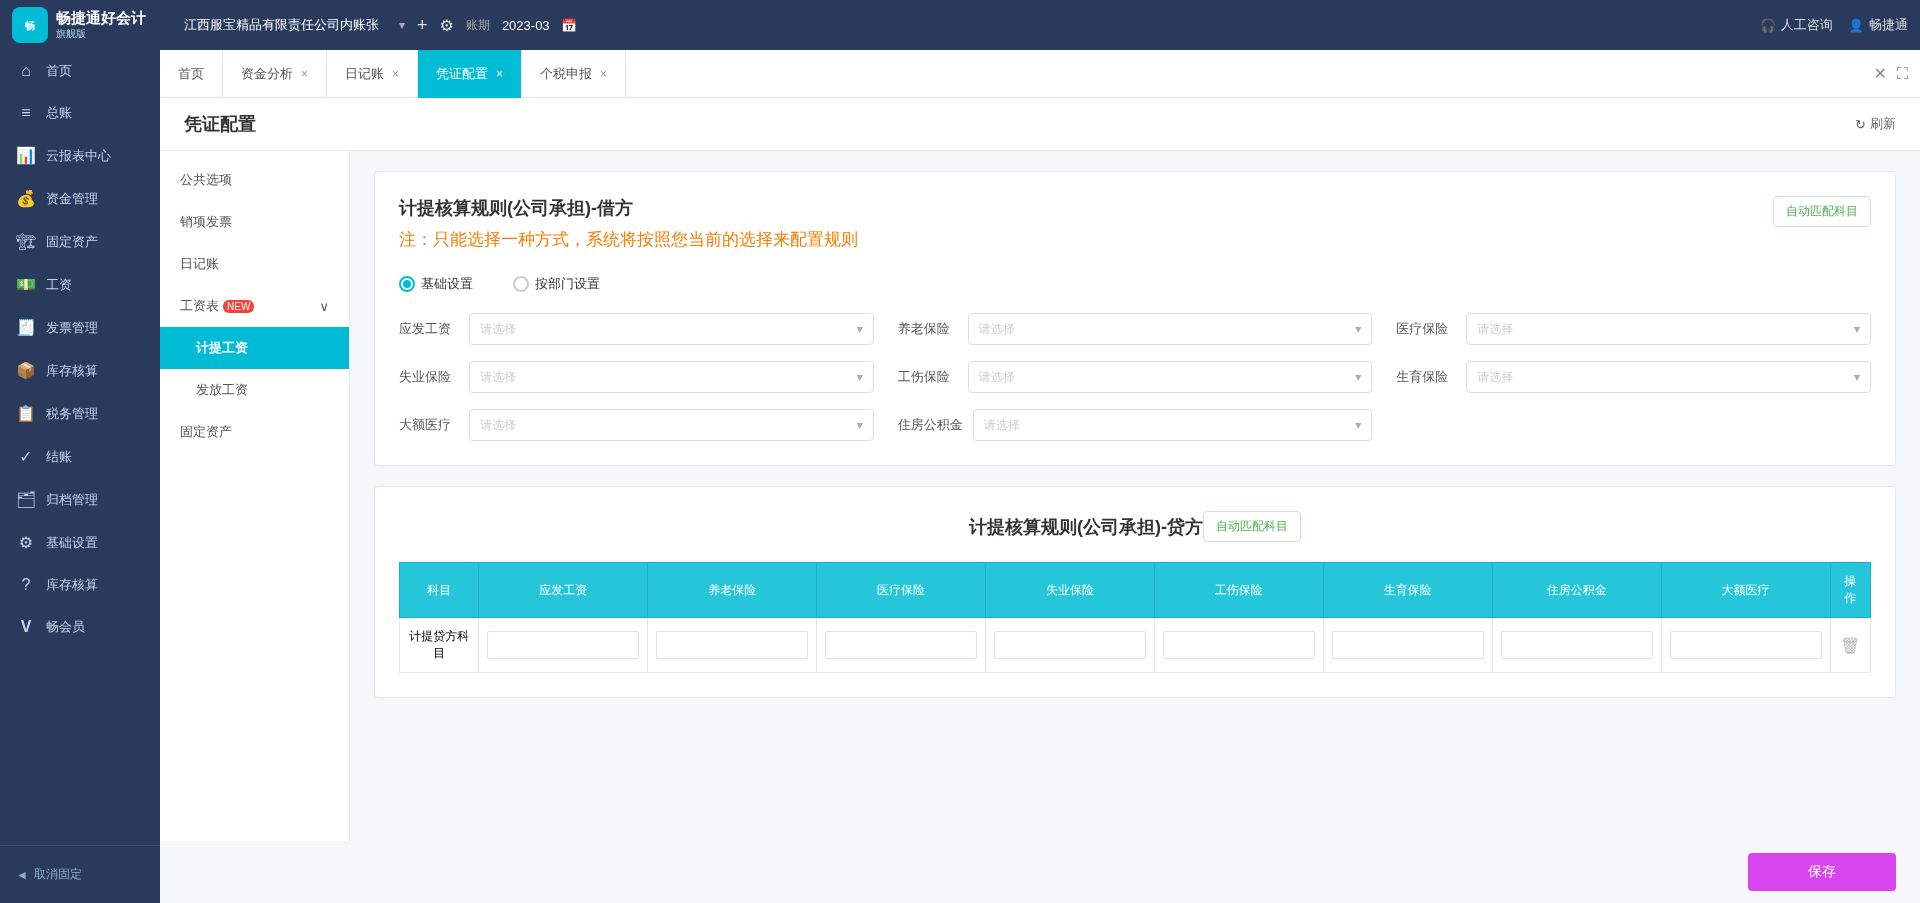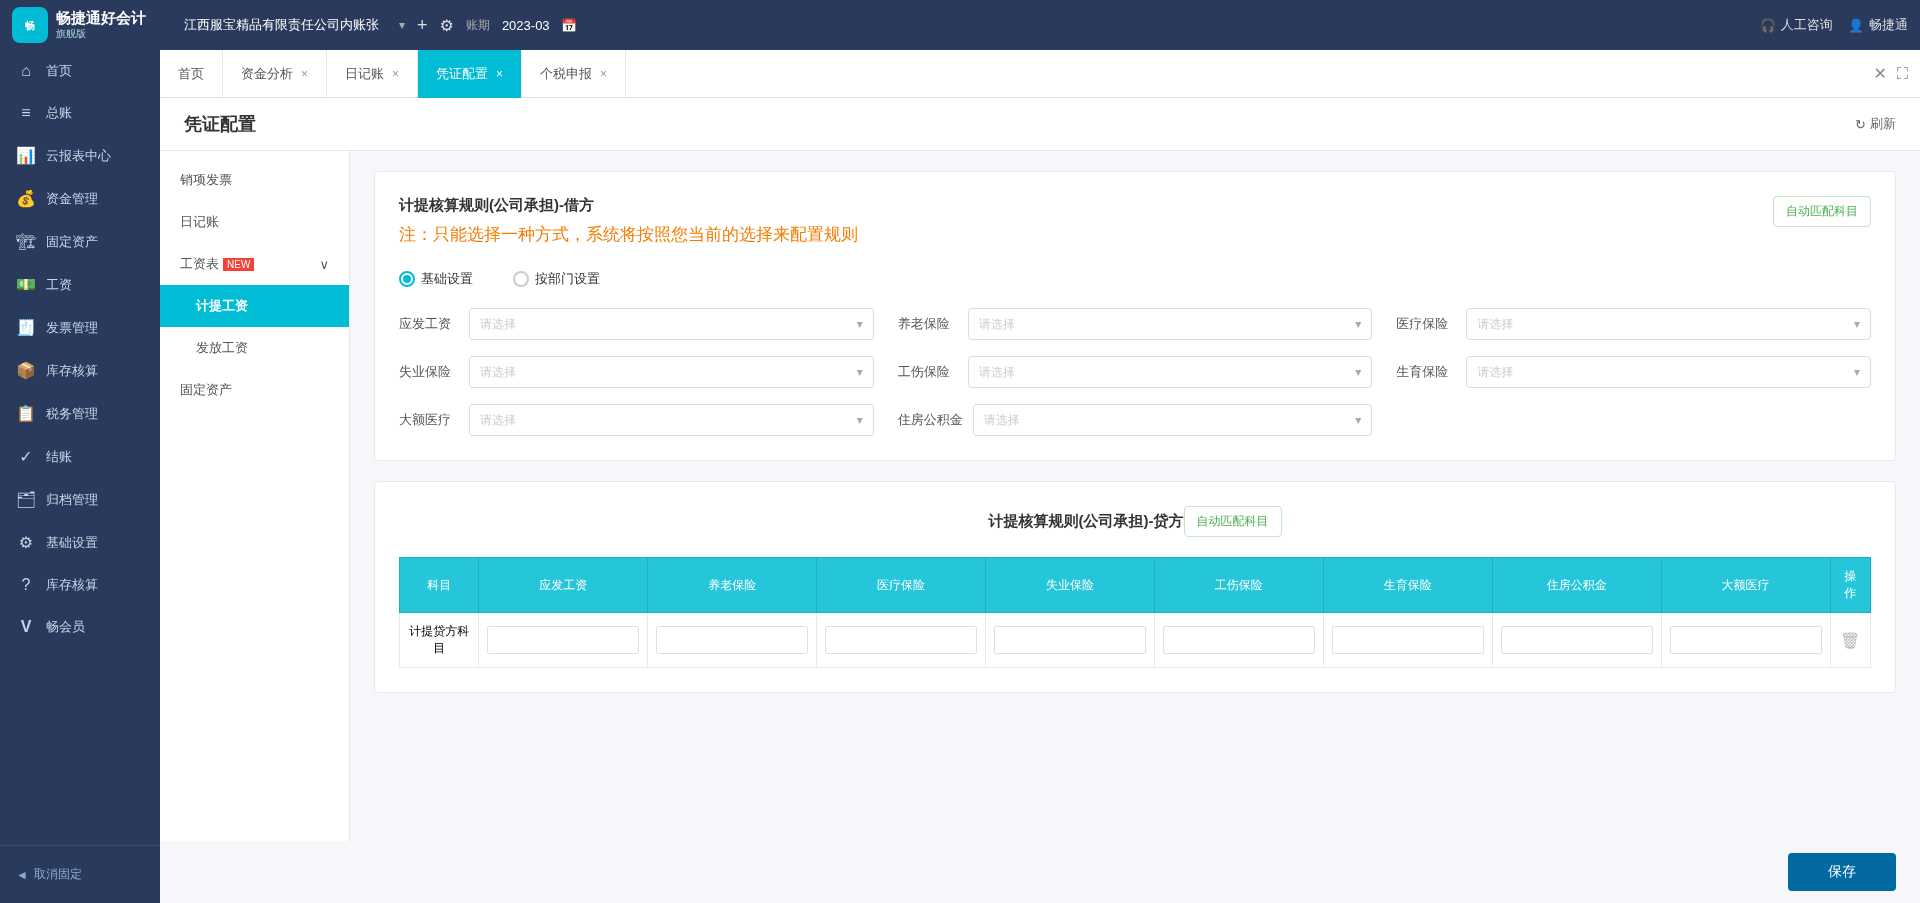--- a/index.html
+++ b/index.html
@@ -47,28 +47,28 @@
     .refresh-btn { display: flex; align-items: center; gap: 4px; color: #666; cursor: pointer; font-size: 13px; }
 
     
     .inner-layout { display: flex; flex: 1; overflow: hidden; }
 
     
     .left-nav { width: 190px; background: white; border-right: 1px solid #e8e8e8; padding: 8px 0; flex-shrink: 0; overflow-y: auto; }
     .left-nav-item { padding: 12px 20px; cursor: pointer; color: #555; font-size: 13px; display: flex; align-items: center; justify-content: space-between; }
     .left-nav-item.active { background: #00bcd4; color: white; font-weight: bold; }
     .left-nav-item.sub { padding-left: 36px; }
-    .new-badge { background: #f44336; color: white; font-size: 10px; padding: 1px 4px; border-radius: 0; margin-left: 4px; }
+    .new-badge { background: #f44336; color: white; font-size: 10px; padding: 1px 4px; border-radius: 6px; margin-left: 4px; }
 
     
     .main-panel { flex: 1; overflow-y: auto; padding: 20px 24px; }
 
     
     .section { background: white; border-radius: 4px; padding: 24px; margin-bottom: 20px; border: 1px solid #e8e8e8; }
-    .section-title { font-size: 15px; font-weight: bold; color: #333; margin-bottom: 8px; }
+    .section-title { font-size: 18px; font-weight: bold; color: #333; margin-bottom: 8px; }
     .section-note { color: #f57c00; font-size: 17px; margin-bottom: 16px; }
     .section-auto-btn { float: right; background: white; border: 1px solid #c8e6c9; color: #4caf50; padding: 6px 12px; border-radius: 4px; cursor: pointer; font-size: 12px; }
 
     
     .radio-group { display: flex; align-items: center; gap: 40px; margin-bottom: 20px; }
     .radio-item { display: flex; align-items: center; gap: 6px; cursor: pointer; font-size: 13px; color: #333; }
     .radio-circle { width: 16px; height: 16px; border-radius: 50%; border: 2px solid #00bcd4; display: flex; align-items: center; justify-content: center; }
     .radio-circle.checked::after { content: ''; width: 8px; height: 8px; background: #00bcd4; border-radius: 50%; }
     .radio-circle.unchecked { border-color: #ccc; }
 
@@ -81,21 +81,21 @@
 
     
     .table-auto-btn { float: right; background: white; border: 1px solid #c8e6c9; color: #4caf50; padding: 6px 12px; border-radius: 4px; cursor: pointer; font-size: 12px; margin-bottom: 8px; }
     .data-table { width: 100%; border-collapse: collapse; margin-top: 8px; }
     .data-table th { background: #26c6da; color: white; padding: 10px 8px; font-size: 12px; font-weight: normal; text-align: center; border: 1px solid #1ab0c5; }
     .data-table td { padding: 10px 8px; font-size: 12px; text-align: center; border: 1px solid #e8e8e8; background: white; }
     .data-table td input { width: 100%; border: 1px solid #e0e0e0; height: 28px; text-align: center; outline: none; border-radius: 2px; }
 
     
     .save-bar { padding: 12px 24px; background: #f5f7fa; display: flex; justify-content: flex-end; }
-    .save-btn { background: #0369a1; color: white; border: none; padding: 10px 40px; border-radius: 4px; font-size: 14px; cursor: pointer; }
+    .save-btn { background: #d946ef; color: white; border: none; padding: 10px 60px; border-radius: 4px; font-size: 14px; cursor: pointer; }
 
     
     ::-webkit-scrollbar { width: 6px; }
     ::-webkit-scrollbar-track { background: #f0f2f5; }
     ::-webkit-scrollbar-thumb { background: #ccc; border-radius: 3px; }
 
     .delete-icon { color: #bbb; cursor: pointer; font-size: 16px; }
   </style>
 </head>
 <body>
@@ -235,20 +235,23 @@
         <h1 class="page-title">凭证配置</h1>
         <div class="refresh-btn">
           <span>↻</span>
           <span>刷新</span>
         </div>
       </div>
 
       <div class="inner-layout">
 
         <div class="left-nav">
+          <div class="left-nav-item">
+            <span>公共选项</span>
+          </div>
           <div class="left-nav-item">
             <span>销项发票</span>
           </div>
           <div class="left-nav-item">
             <span>日记账</span>
           </div>
           <div class="left-nav-item" style="display:flex;align-items:center;justify-content:space-between;">
             <span style="display:flex;align-items:center;gap:0;">
               <span>工资表</span>
               <span class="new-badge">NEW</span>

